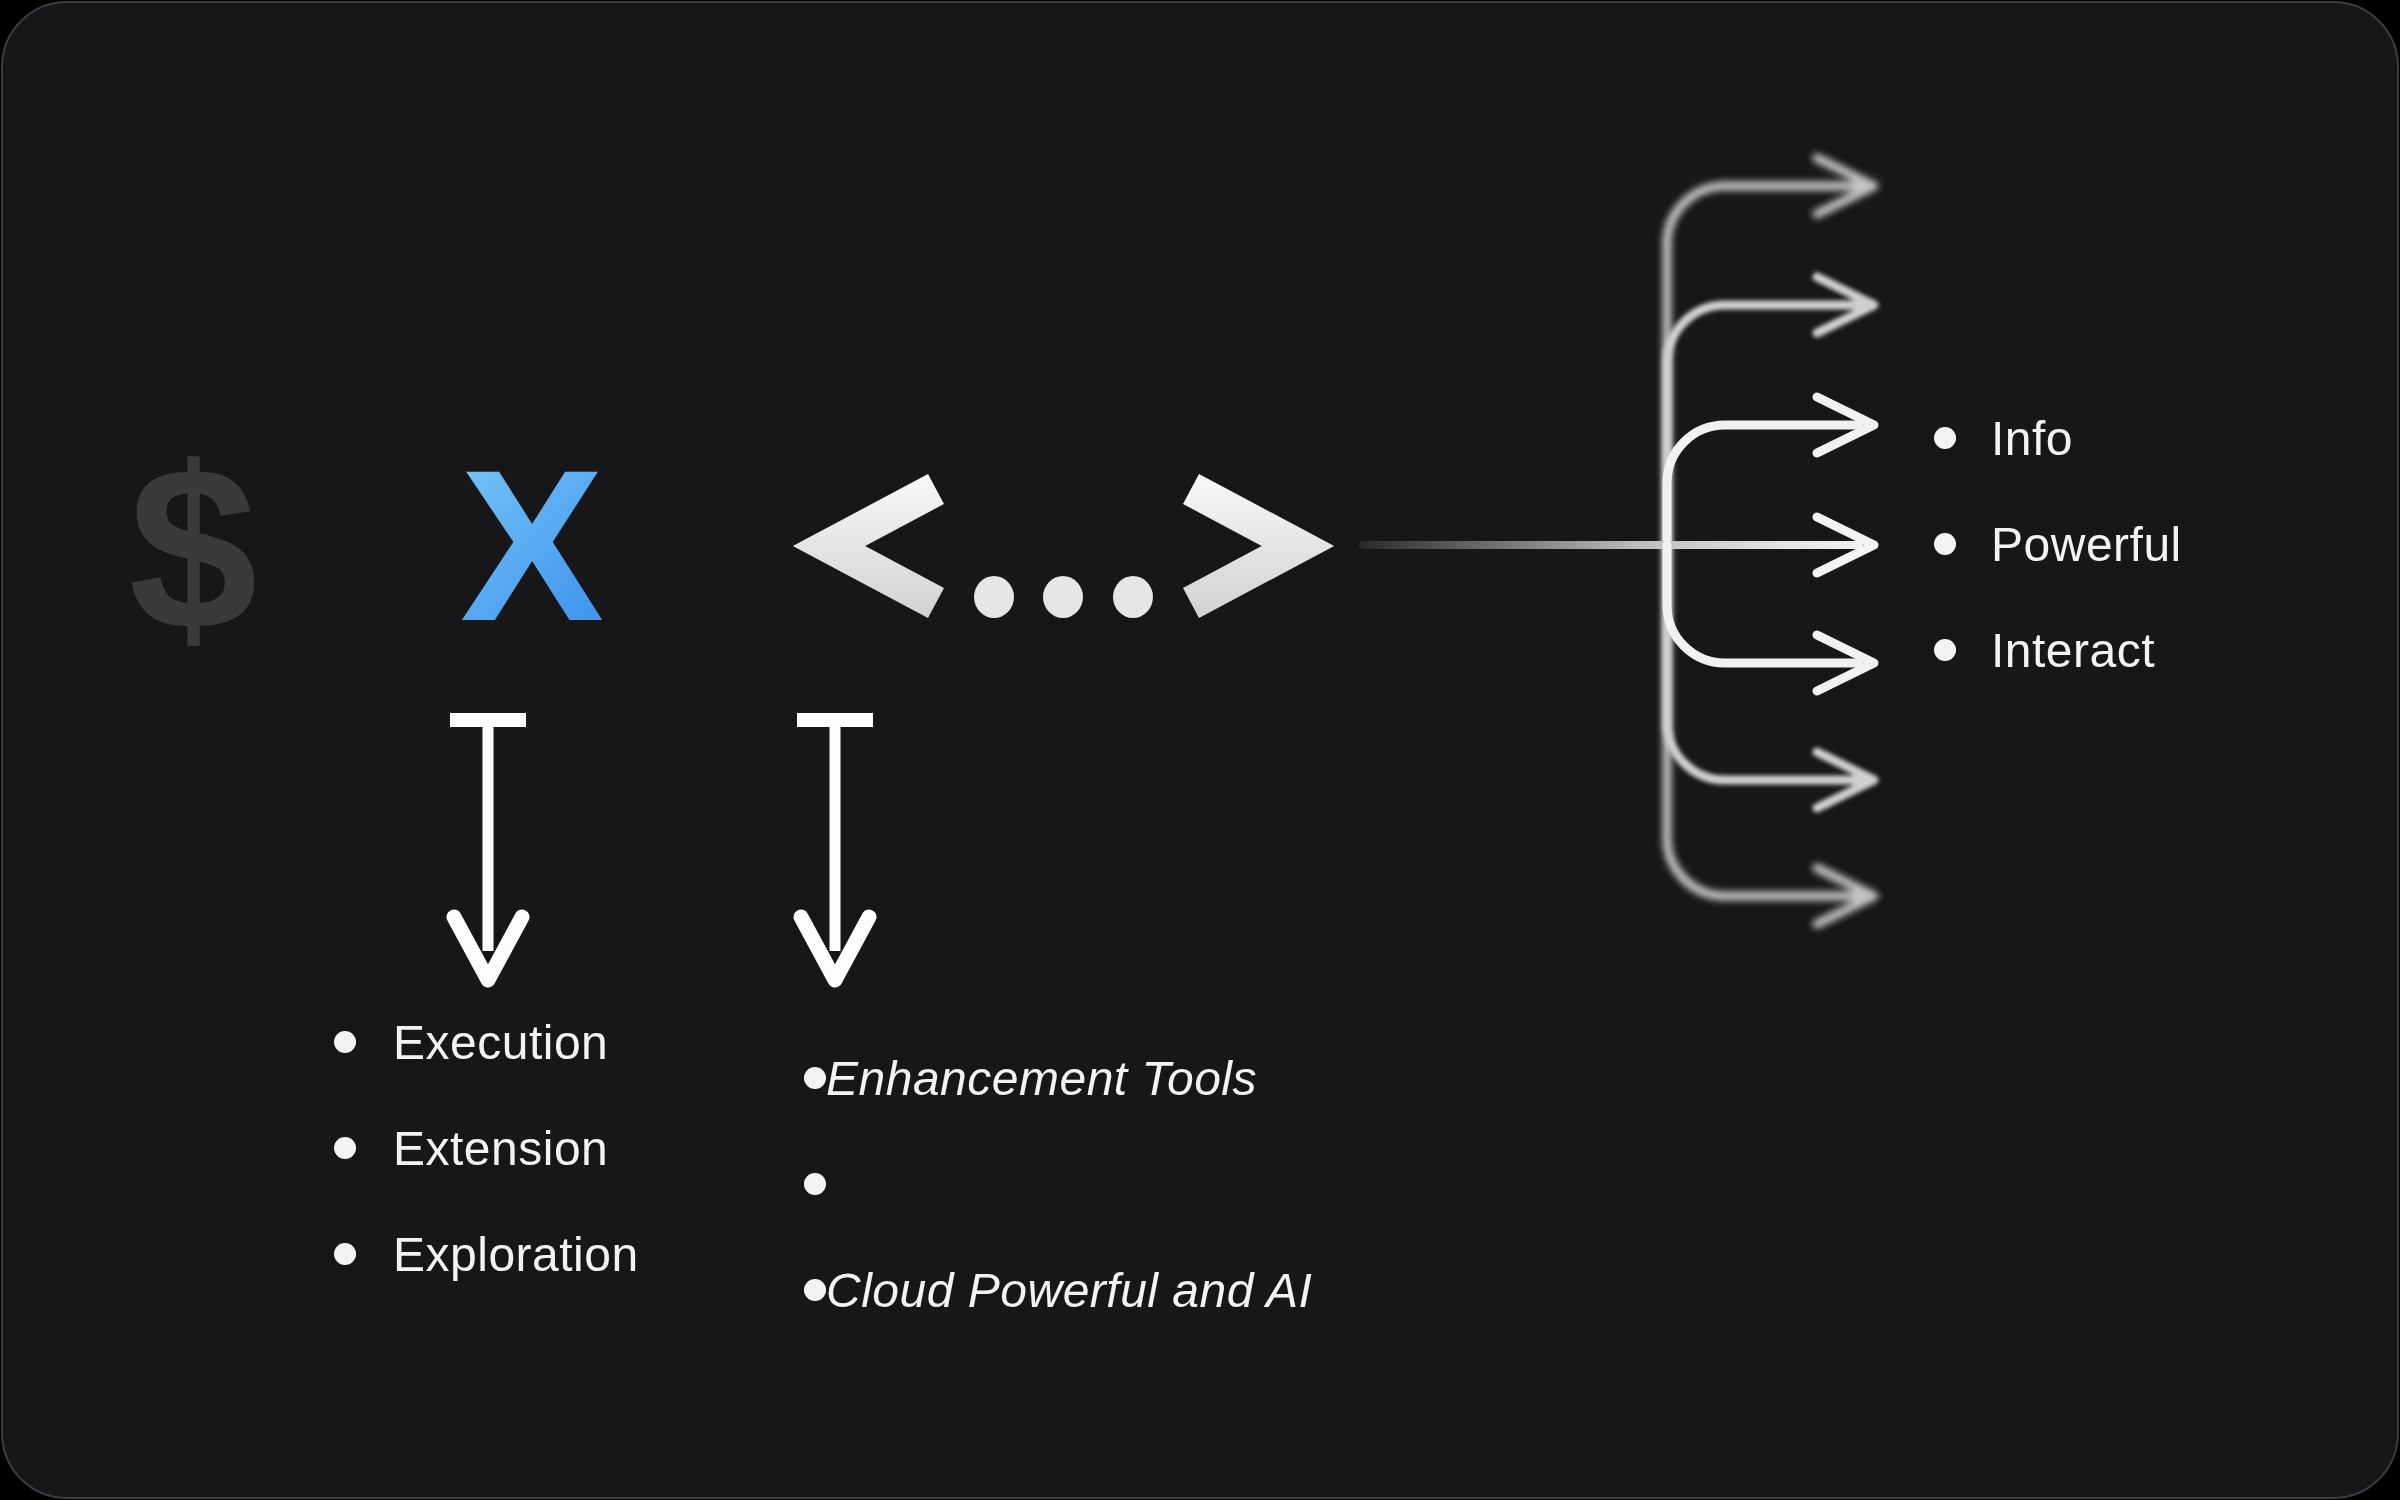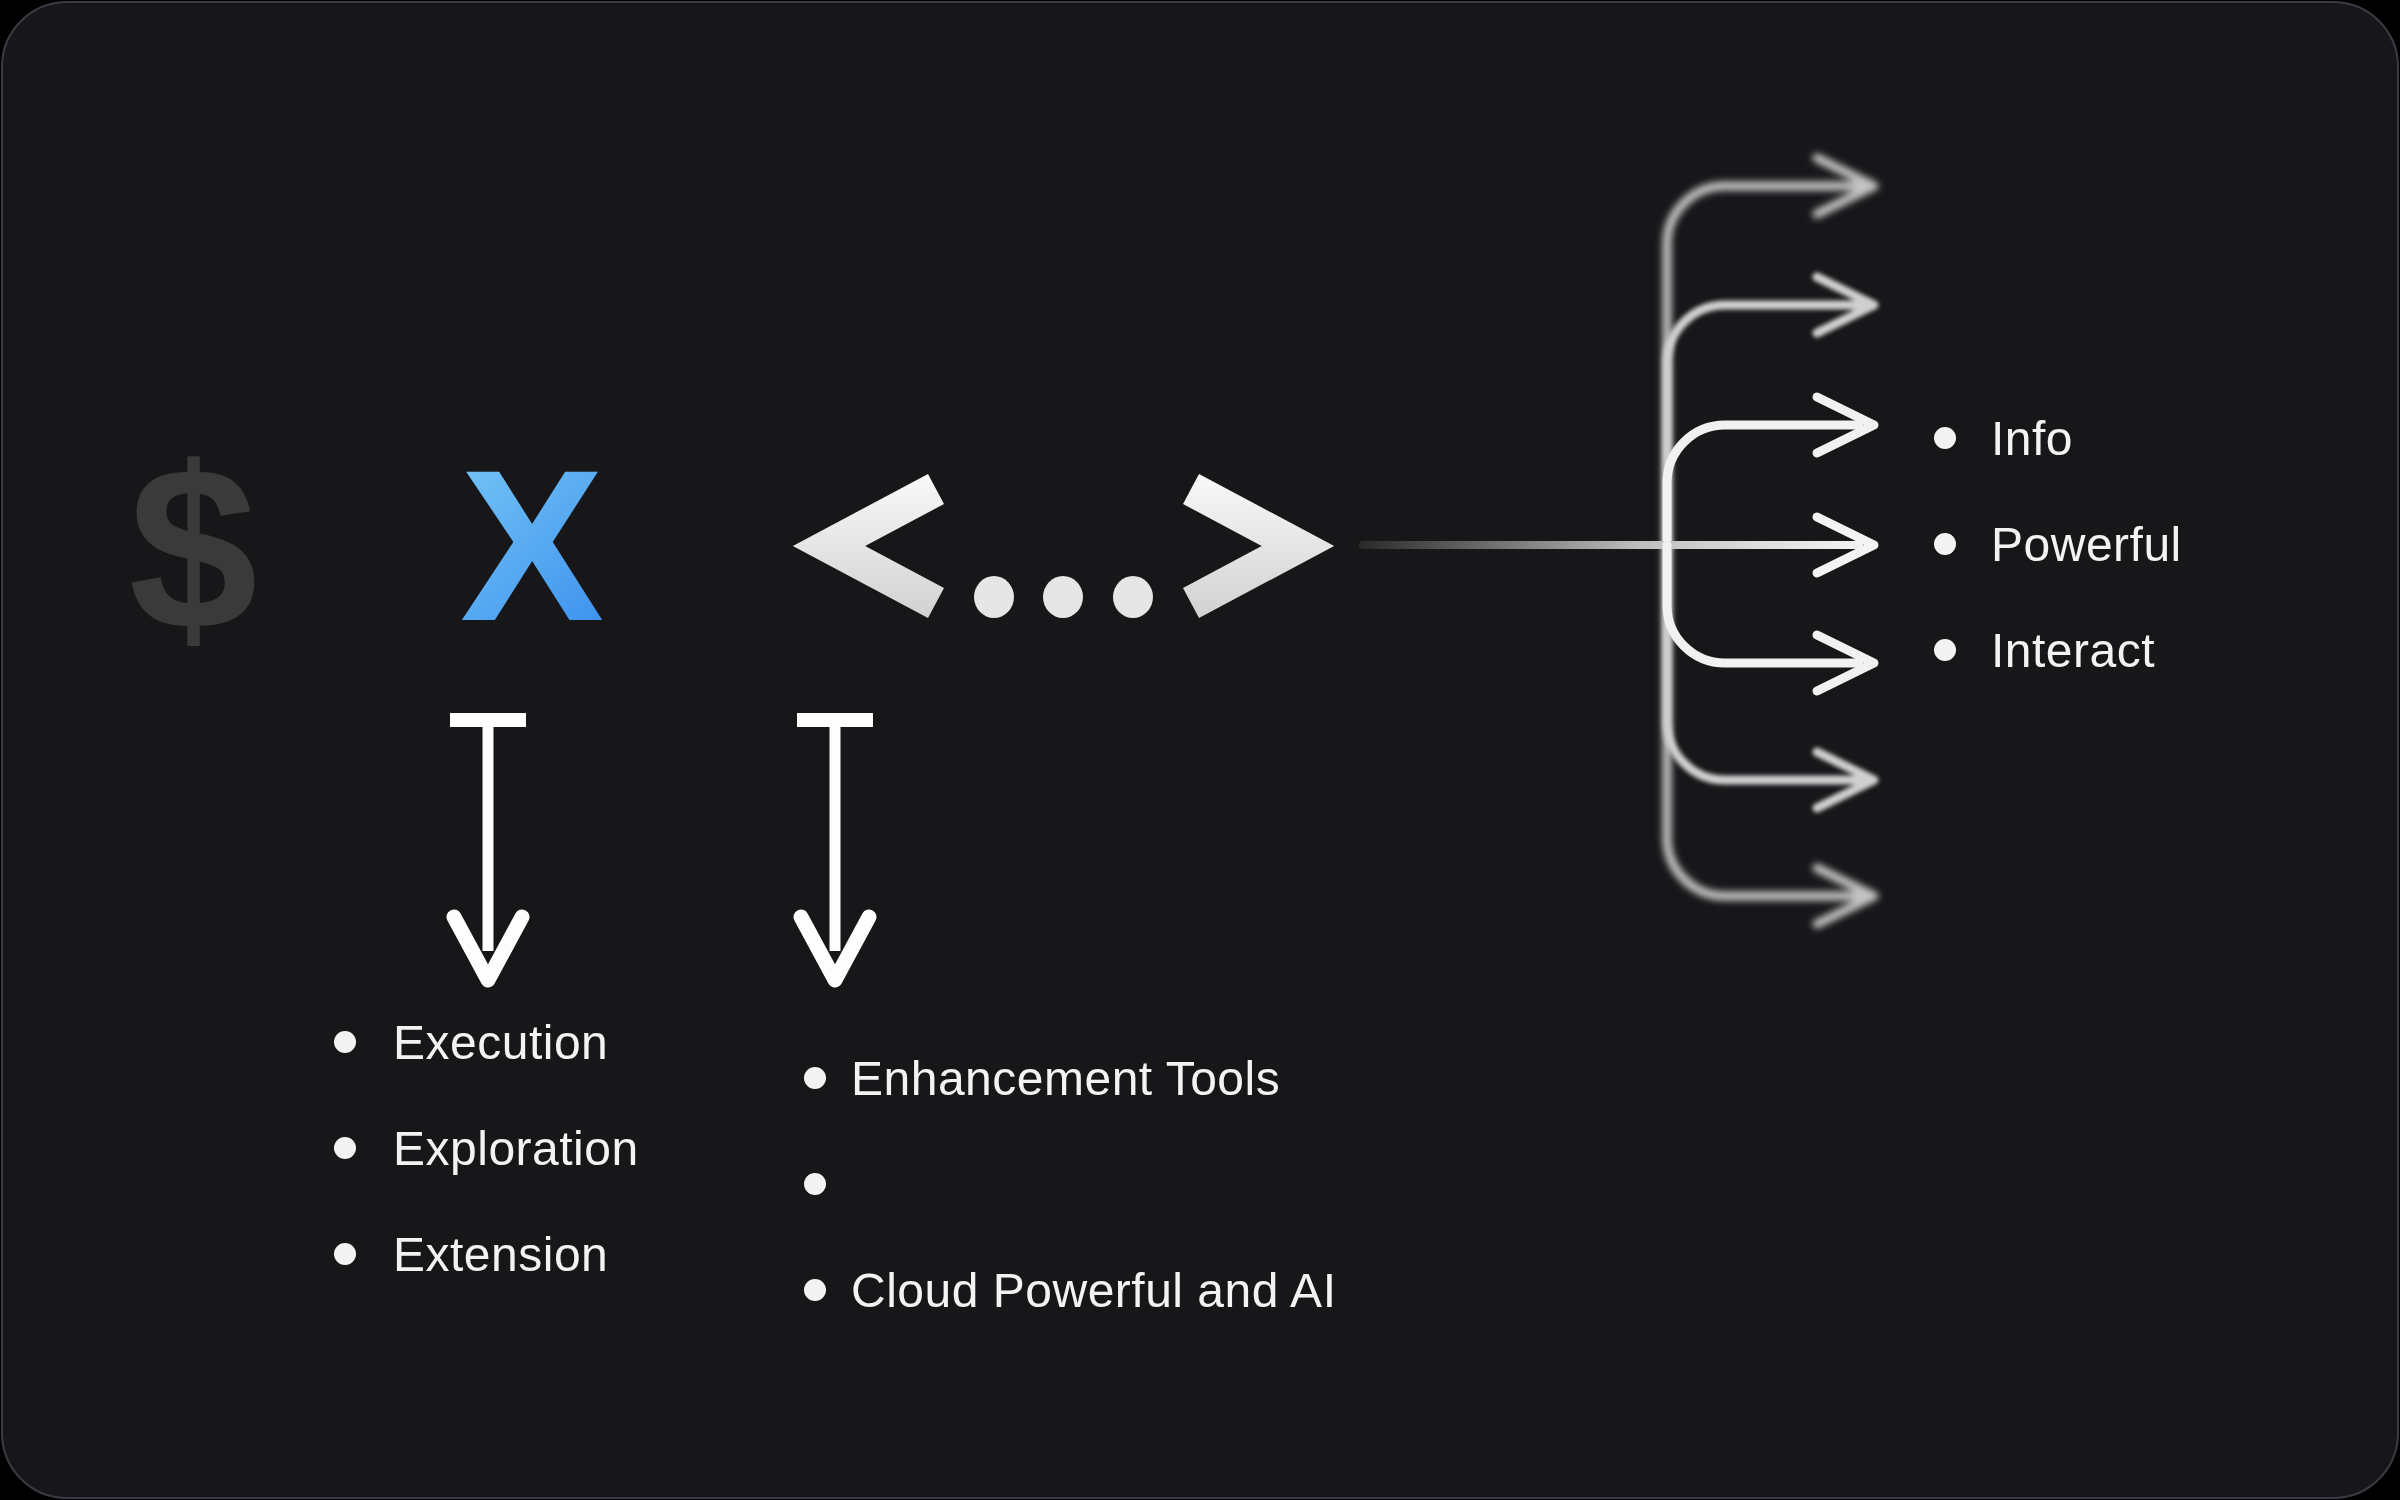--- a/index.html
+++ b/index.html
@@ -8,21 +8,21 @@
   .card{position:absolute;inset:1px;border-radius:66px;background:#17171a;
         border:2px solid #393c43;box-sizing:border-box;}
   .overlay{position:absolute;left:0;top:0;width:2400px;height:1500px;display:block;}
   .blist{position:absolute;display:flex;flex-direction:column;}
   .brow{display:flex;align-items:center;height:106px;}
   .bullet{width:22px;height:22px;border-radius:50%;background:#f3f3f3;flex:0 0 auto;}
   .blabel{color:#f3f3f3;font-size:48px;font-weight:500;letter-spacing:0.5px;white-space:nowrap;}
   #list-execution{left:331px;top:986px;}
   #list-execution .blabel{margin-left:37px;}
   #list-enhance{left:801px;top:1022px;}
-  #list-enhance .blabel{margin-left:25px;}
+  #list-enhance .blabel{font-style:italic;}
   #list-outputs{left:1931px;top:382px;}
   #list-outputs .blabel{margin-left:35px;}
 </style>
 </head>
 <body>
 
 <div class="stage">
   <div class="card">
 
     <svg class="overlay" viewBox="0 0 2400 1500">
@@ -113,25 +113,25 @@
       </g>
     </svg>
 
     <div class="blist" id="list-execution">
       <div class="brow">
         <span class="bullet"></span>
         <span class="blabel">Execution</span>
       </div>
       <div class="brow">
         <span class="bullet"></span>
-        <span class="blabel">Exploration</span>
+        <span class="blabel">Extension</span>
       </div>
       <div class="brow">
         <span class="bullet"></span>
-        <span class="blabel">Extension</span>
+        <span class="blabel">Exploration</span>
       </div>
     </div>
 
     <div class="blist" id="list-enhance">
       <div class="brow">
         <span class="bullet"></span>
         <span class="blabel">Enhancement Tools</span>
       </div>
       <div class="brow">
         <span class="bullet"></span>

